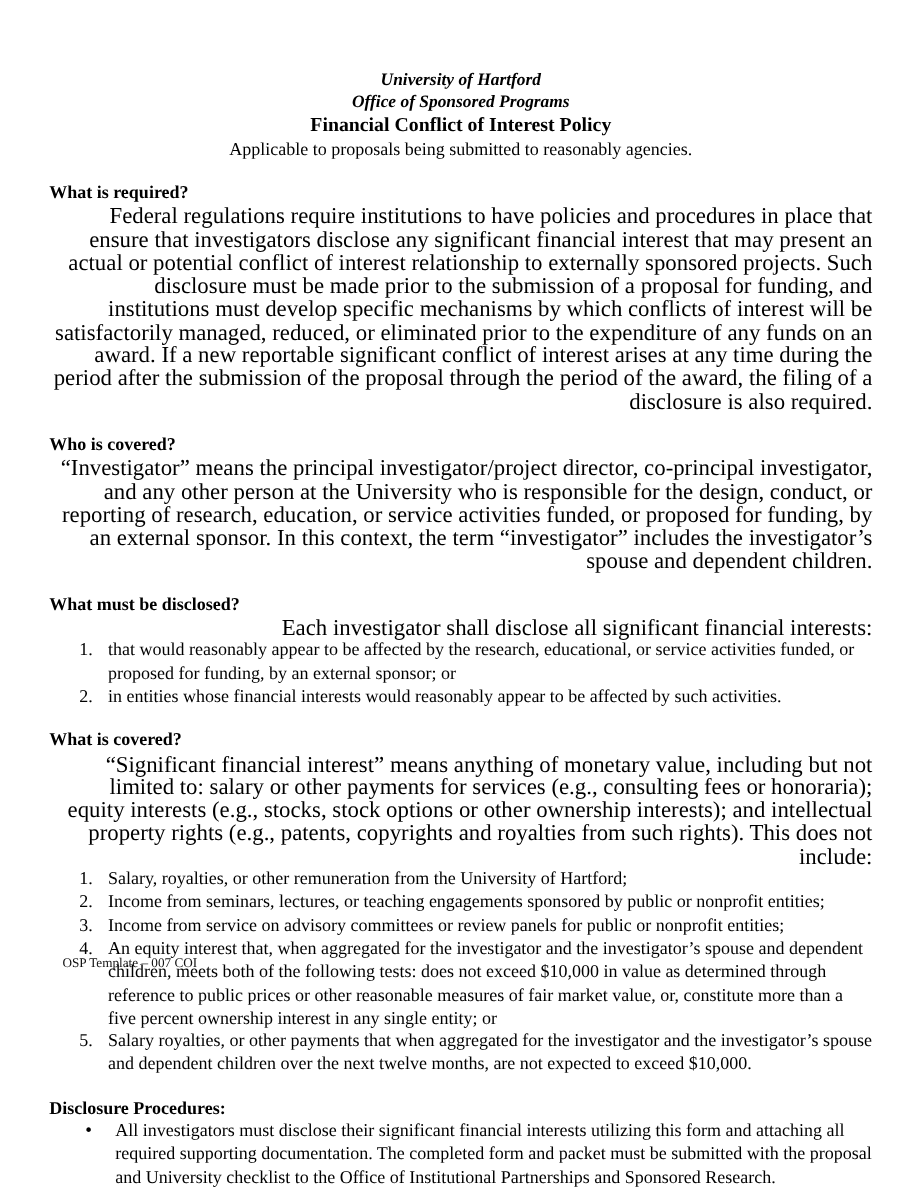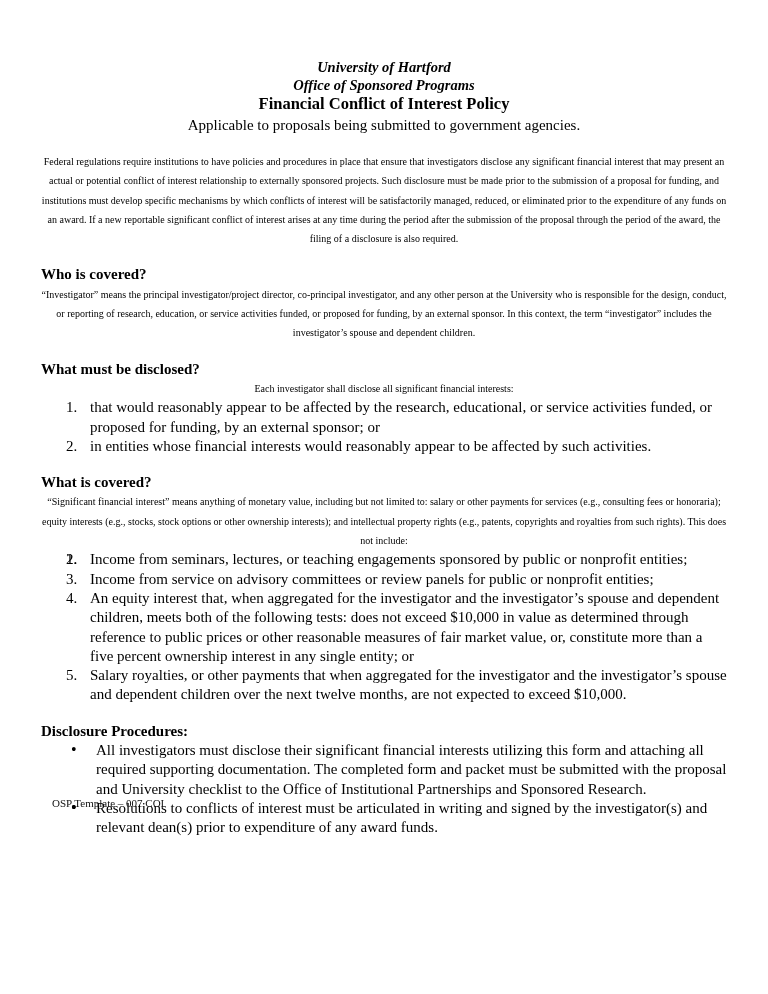--- a/index.html
+++ b/index.html
@@ -45,23 +45,23 @@
   }
   .section {
     margin-top: 17px;
   }
   .section-heading {
     font-weight: bold;
     font-size: 15px;
     line-height: 19.3px;
   }
   .body-text {
-    font-size: 10px;
+    font-size: 19px;
     line-height: 19.3px;
-    text-align: center;
+    text-align: right;
   }
   ol.num-list {
     margin: 0;
     padding: 0;
     list-style: none;
     font-size: 15px;
     line-height: 19.3px;
   }
   ol.num-list > li {
     position: relative;
@@ -108,24 +108,25 @@
 
 <div class="page">
 
   <div class="header-block">
     <div>University of Hartford</div>
     <div>Office of Sponsored Programs</div>
   </div>
 
   <div class="title-block">
     <div class="doc-title">Financial Conflict of Interest Policy</div>
-    <div class="doc-subtitle">Applicable to proposals being submitted to government agencies.</div>
+    <div class="doc-subtitle">Applicable to proposals being submitted to reasonably agencies.</div>
   </div>
 
   <div class="section">
+    <div class="section-heading">What is required?</div>
     <div class="body-text">Federal regulations require institutions to have policies and procedures in place that ensure that investigators disclose any significant financial interest that may present an actual or potential conflict of interest relationship to externally sponsored projects.  Such disclosure must be made prior to the submission of a proposal for funding, and institutions must develop specific mechanisms by which conflicts of interest will be satisfactorily managed, reduced, or eliminated prior to the expenditure of any funds on an award.  If a new reportable significant conflict of interest arises at any time during the period after the submission of the proposal through the period of the award, the filing of a disclosure is also required.</div>
   </div>
 
   <div class="section">
     <div class="section-heading">Who is covered?</div>
     <div class="body-text">“Investigator” means the principal investigator/project director, co-principal investigator, and any other person at the University who is responsible for the design, conduct, or reporting of research, education, or service activities funded, or proposed for funding, by an external sponsor.  In this context, the term “investigator” includes the investigator’s spouse and dependent children.</div>
   </div>
 
   <div class="section">
     <div class="section-heading">What must be disclosed?</div>
@@ -141,20 +142,21 @@
       </li>
     </ol>
   </div>
 
   <div class="section">
     <div class="section-heading">What is covered?</div>
     <div class="body-text">“Significant financial interest” means anything of monetary value, including but not limited to:  salary or other payments for services (e.g., consulting fees or honoraria); equity interests (e.g., stocks, stock options or other ownership interests); and intellectual property rights (e.g., patents, copyrights and royalties from such rights).  This does not include:</div>
     <ol class="num-list">
       <li>
         <span class="marker">1.</span>
+        <span>Salary, royalties, or other remuneration from the University of Hartford;</span>
       </li>
       <li>
         <span class="marker">2.</span>
         <span>Income from seminars, lectures, or teaching engagements sponsored by public or nonprofit entities;</span>
       </li>
       <li>
         <span class="marker">3.</span>
         <span>Income from service on advisory committees or review panels for public or nonprofit entities;</span>
       </li>
       <li>

